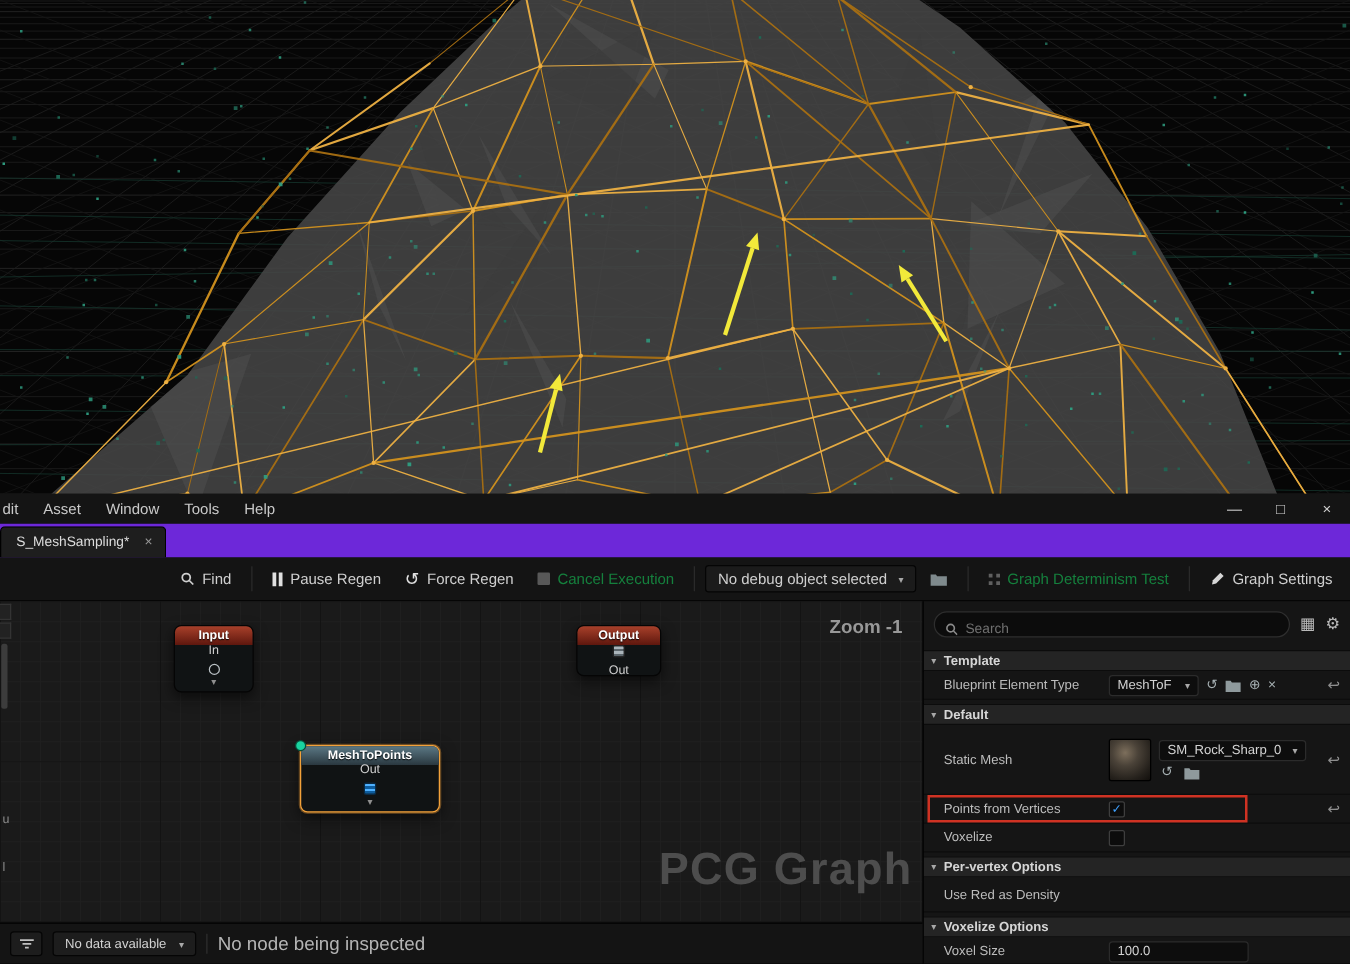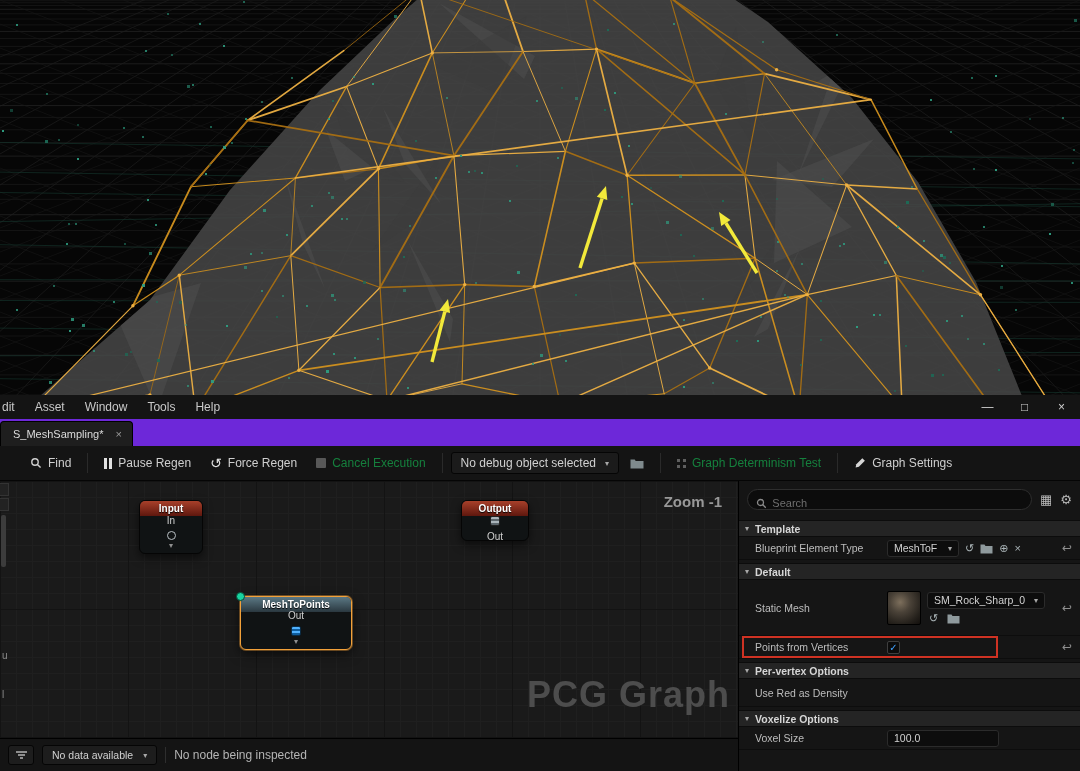--- a/index.html
+++ b/index.html
@@ -16,21 +16,21 @@
   .menu-item:first-child{padding-left:2px;}
   .win-controls{margin-left:auto;display:flex;}
   .win-btn{width:37px;text-align:center;font-size:12px;color:#cfcfcf;cursor:default;}
 
   
   #tabbar{position:absolute;left:0;top:419px;width:1080px;height:27px;background:#6d28d9;display:flex;align-items:flex-end;padding-left:0;}
   .tab{height:25px;background:#1e1e1e;border:1px solid #000;border-bottom:none;border-radius:4px 4px 0 0;display:flex;align-items:center;gap:12px;padding:0 10px 0 12px;font-size:11px;color:#dcdcdc;}
   .tab-close{color:#9a9a9a;font-size:11px;}
 
   
-  #toolbar{position:absolute;left:0;top:446px;width:1080px;height:35px;background:#141414;border-bottom:1px solid #050505;display:flex;align-items:center;padding:0 22px;font-size:12px;color:#cfcfcf;gap:3px;}
+  #toolbar{position:absolute;left:0;top:446px;width:1080px;height:35px;background:#141414;border-bottom:1px solid #050505;display:flex;align-items:center;padding:0 6px;font-size:12px;color:#cfcfcf;gap:3px;justify-content:flex-end;}
   .tb-btn{display:flex;align-items:center;gap:6px;padding:4px 8px;border-radius:3px;white-space:nowrap;}
   .tb-btn.disabled{color:#15803d;}
   .tb-sep{width:1px;height:20px;background:#2a2a2a;margin:0 5px;flex:0 0 1px;}
   .tb-dropdown{display:flex;align-items:center;gap:9px;background:#1b1b1b;border:1px solid #050505;border-radius:3px;padding:3px 9px;color:#d0d0d0;white-space:nowrap;}
   .chev{font-size:8px;color:#a8a8a8;}
   .icon-pause{width:8px;height:11px;border-left:3px solid #e0e0e0;border-right:3px solid #e0e0e0;}
   .icon-rotate{font-size:14px;line-height:12px;color:#e0e0e0;}
   .icon-stop{width:10px;height:10px;background:#585858;border-radius:1px;}
   .icon-dots{width:9px;height:9px;position:relative;}
   .icon-dots i{position:absolute;left:0;top:0;width:3px;height:3px;background:#5f5f5f;box-shadow:6px 0 #5f5f5f,0 6px #5f5f5f,6px 6px #5f5f5f;}
@@ -80,21 +80,21 @@
   .thumb{width:34px;height:34px;border:1px solid #000;border-radius:2px;flex:0 0 34px;background:radial-gradient(circle at 38% 32%,#7d6f5c 0%,#4a4238 35%,#24201b 75%,#120f0c 100%);}
   .mesh-col{display:flex;flex-direction:column;gap:4px;}
   .mesh-icons{display:flex;gap:9px;padding-left:2px;align-items:center;}
   .spinbox{width:112px;height:17px;background:#0d0d0d;border:1px solid #2b2b2b;border-radius:3px;display:flex;align-items:center;padding:0 6px;font-size:10.5px;color:#d2d2d2;}
 
   
   #bottombar{position:absolute;left:0;top:738px;width:738px;height:33px;background:#141414;border-top:1px solid #000;display:flex;align-items:center;gap:8px;padding:0 8px;}
   .filter-btn{width:26px;height:20px;display:flex;align-items:center;justify-content:center;background:#1d1d1d;border:1px solid #050505;border-radius:3px;}
   .combo.dark{height:20px;padding:0 9px;background:#1d1d1d;border:1px solid #050505;gap:10px;}
   .vsep{width:1px;height:16px;background:#2e2e2e;}
-  .status-text{color:#b5b5b5;font-size:12px;}
+  .status-text{color:#b5b5b5;font-size:15px;}
 
   
   #brand{position:absolute;left:843px;top:700px;display:flex;align-items:center;gap:8px;color:#fff;z-index:60;}
   #brand .brand-text{font-size:27px;font-weight:700;letter-spacing:.5px;text-shadow:0 1px 3px rgba(0,0,0,.8);}
 </style>
 </head>
 <body>
 
 <div id="stage">
 
@@ -766,20 +766,27 @@
 
     <div class="prop-row">
       <span class="prop-label">Points from Vertices</span>
       <div class="prop-value">
         <span class="checkbox checked">✓</span>
       </div>
       <span class="reset-col">↩</span>
       <div class="red-annotation"></div>
     </div>
 
+    <div class="prop-row">
+      <span class="prop-label">Voxelize</span>
+      <div class="prop-value">
+        <span class="checkbox"></span>
+      </div>
+      <span class="reset-col"></span>
+    </div>
 
     <div class="section-header">
       <span class="tri">▾</span>
       <span>Per-vertex Options</span>
     </div>
 
     <div class="prop-row med">
       <span class="prop-label">Use Red as Density</span>
       <div class="prop-value"></div>
       <span class="reset-col"></span>

